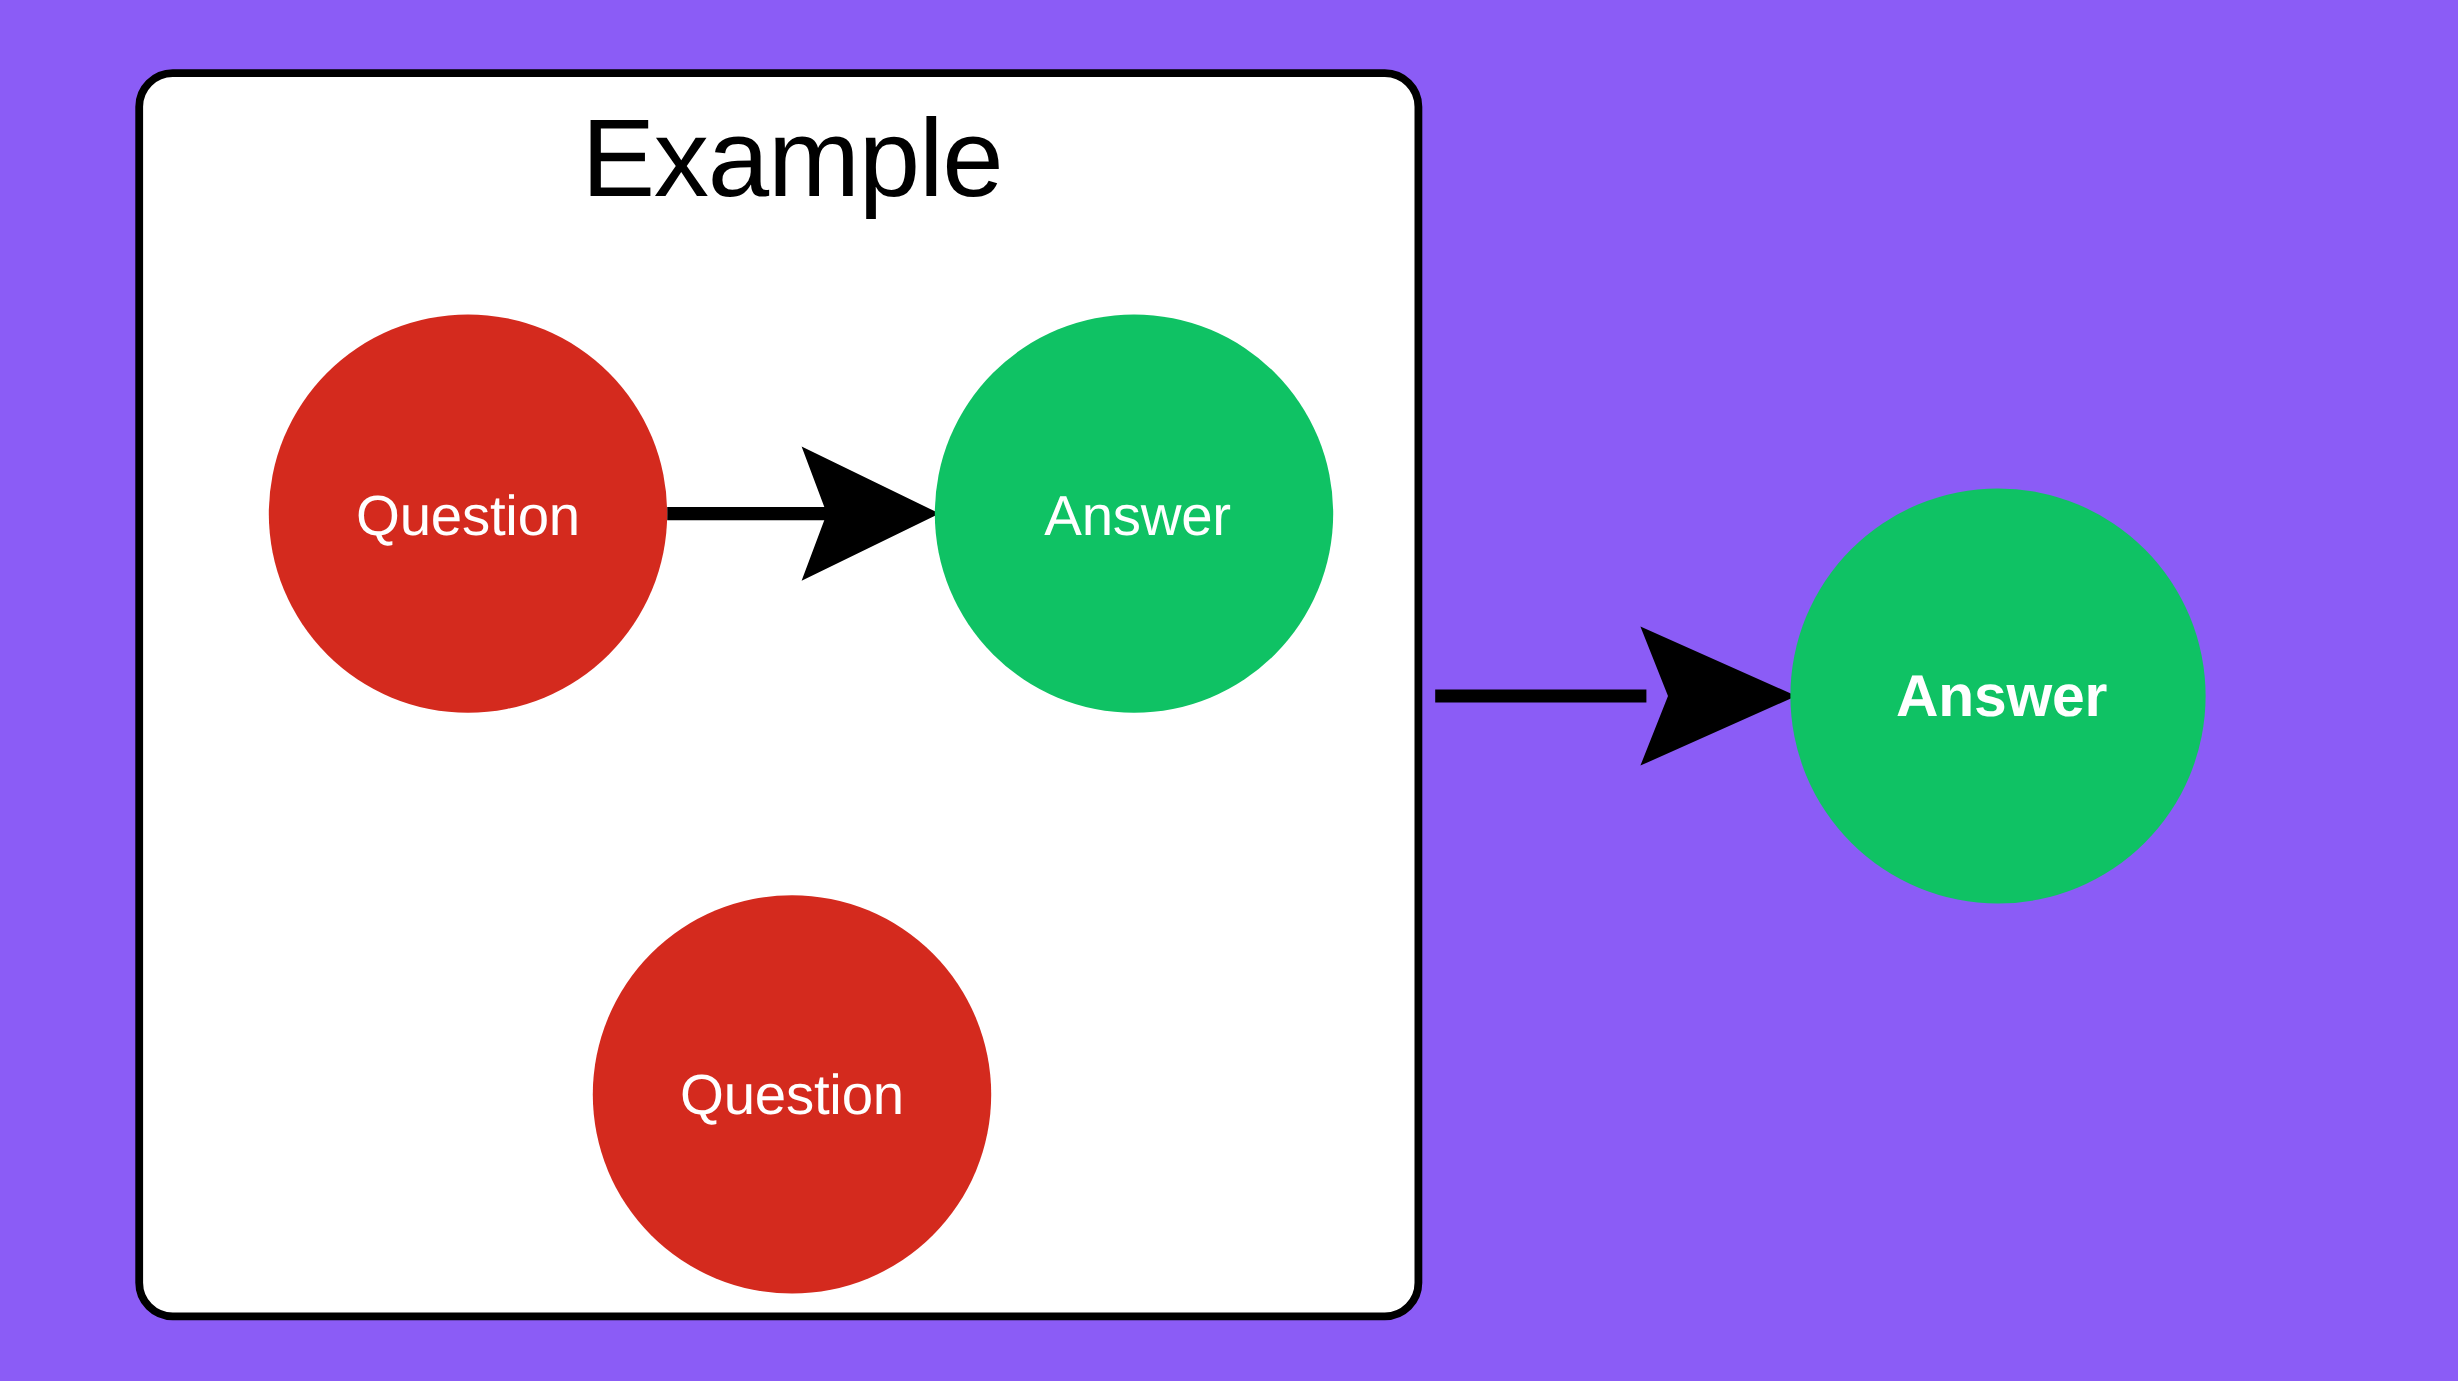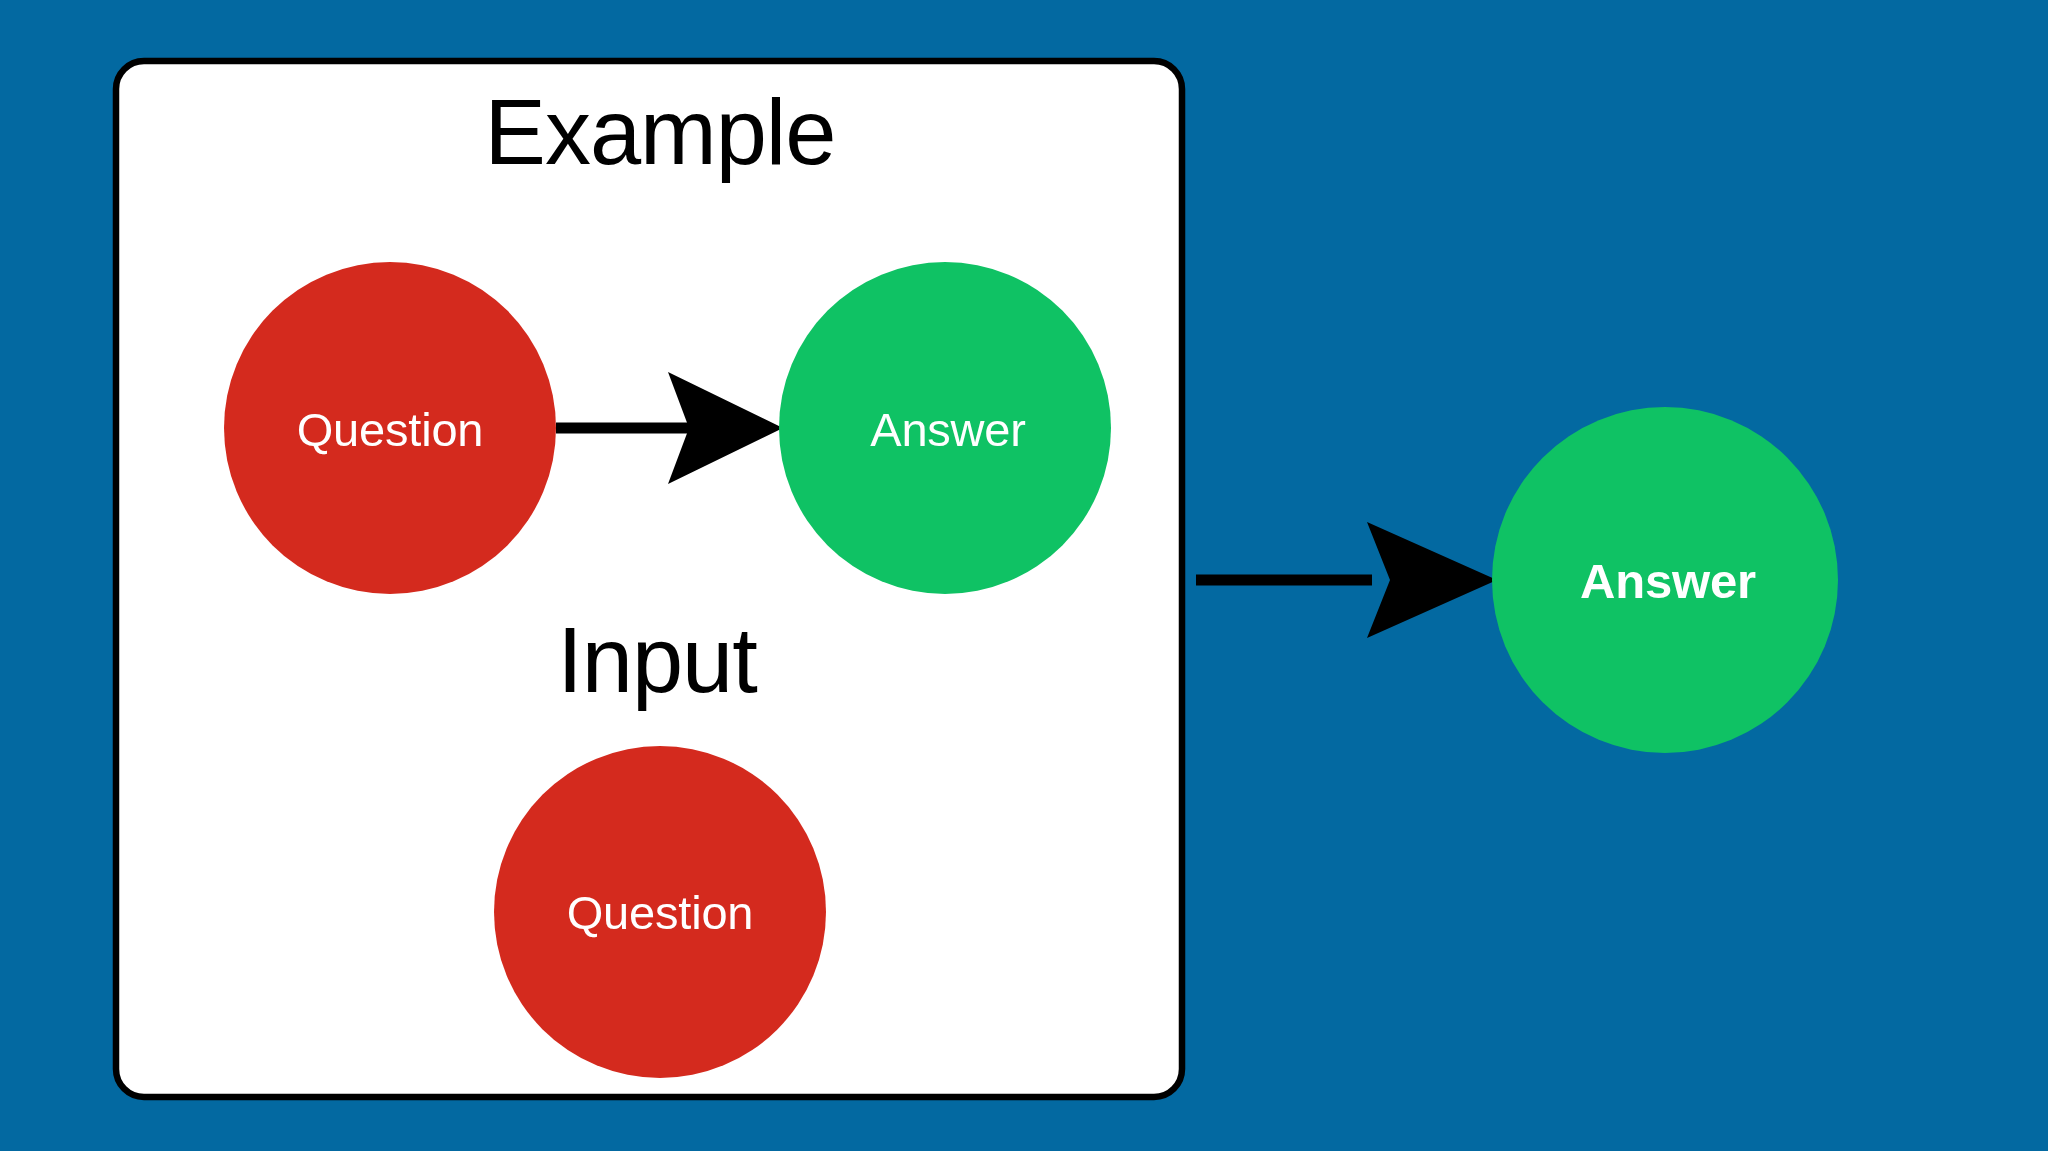--- a/index.html
+++ b/index.html
@@ -10,21 +10,21 @@
   body {
     width: 2048px;
     height: 1151px;
     overflow: hidden;
     font-family: "Liberation Sans", "DejaVu Sans", sans-serif;
   }
   #stage {
     position: relative;
     width: 2048px;
     height: 1151px;
-    background: #0369a1;
+    background: #8b5cf6;
   }
   #canvas {
     position: absolute;
     inset: 0;
     width: 2048px;
     height: 1151px;
     display: block;
   }
   
   .lbl {
@@ -73,21 +73,20 @@
     </g>
 
     <circle cx="390" cy="428" r="166" fill="#D42A1E"></circle>
     <circle cx="945" cy="428" r="166" fill="#0FC264"></circle>
     <circle cx="660" cy="912" r="166" fill="#D42A1E"></circle>
     <circle cx="1665" cy="580" r="173" fill="#0FC264"></circle>
   </svg>
 
   <div class="lbl group-title" style="left:660px; top:132px;">Example</div>
 
-  <div class="lbl group-title" style="left:657px; top:660px;">Input</div>
 
   <div class="lbl node-label" style="left:390px; top:429px;">Question</div>
 
   <div class="lbl node-label" style="left:948px; top:429px;">Answer</div>
 
   <div class="lbl node-label" style="left:660px; top:912px;">Question</div>
 
   <div class="lbl node-label-lg" style="left:1668px; top:581px;">Answer</div>
 
 </div>

